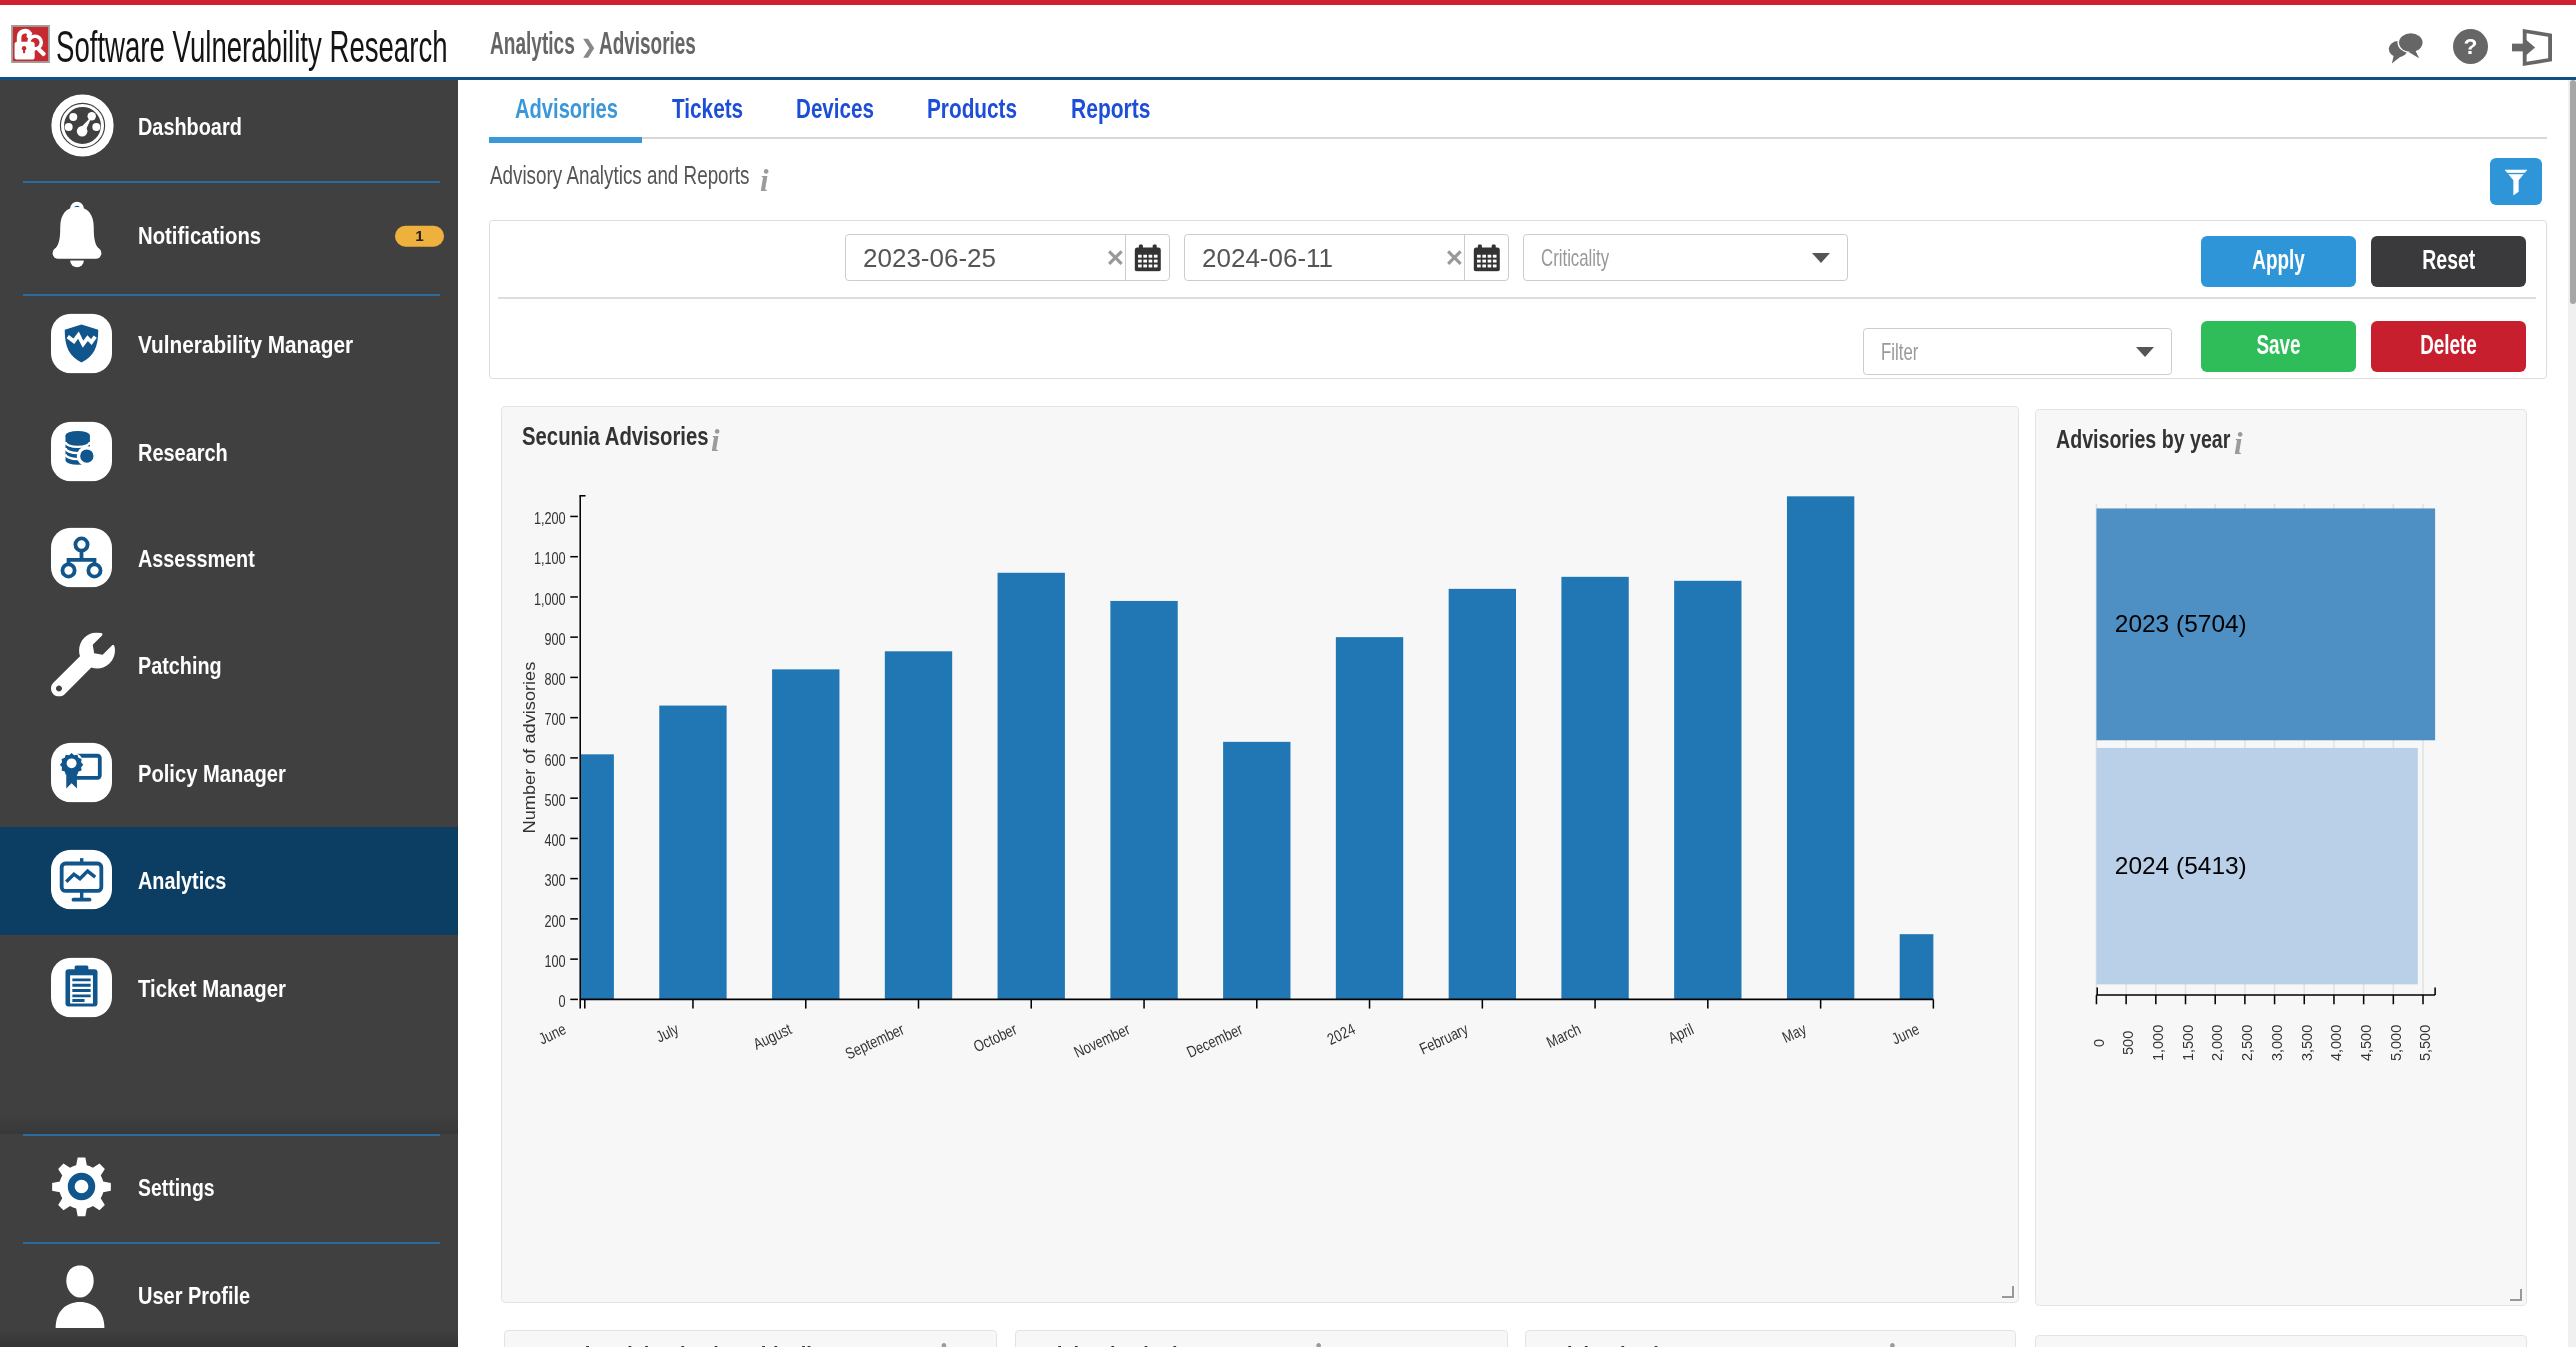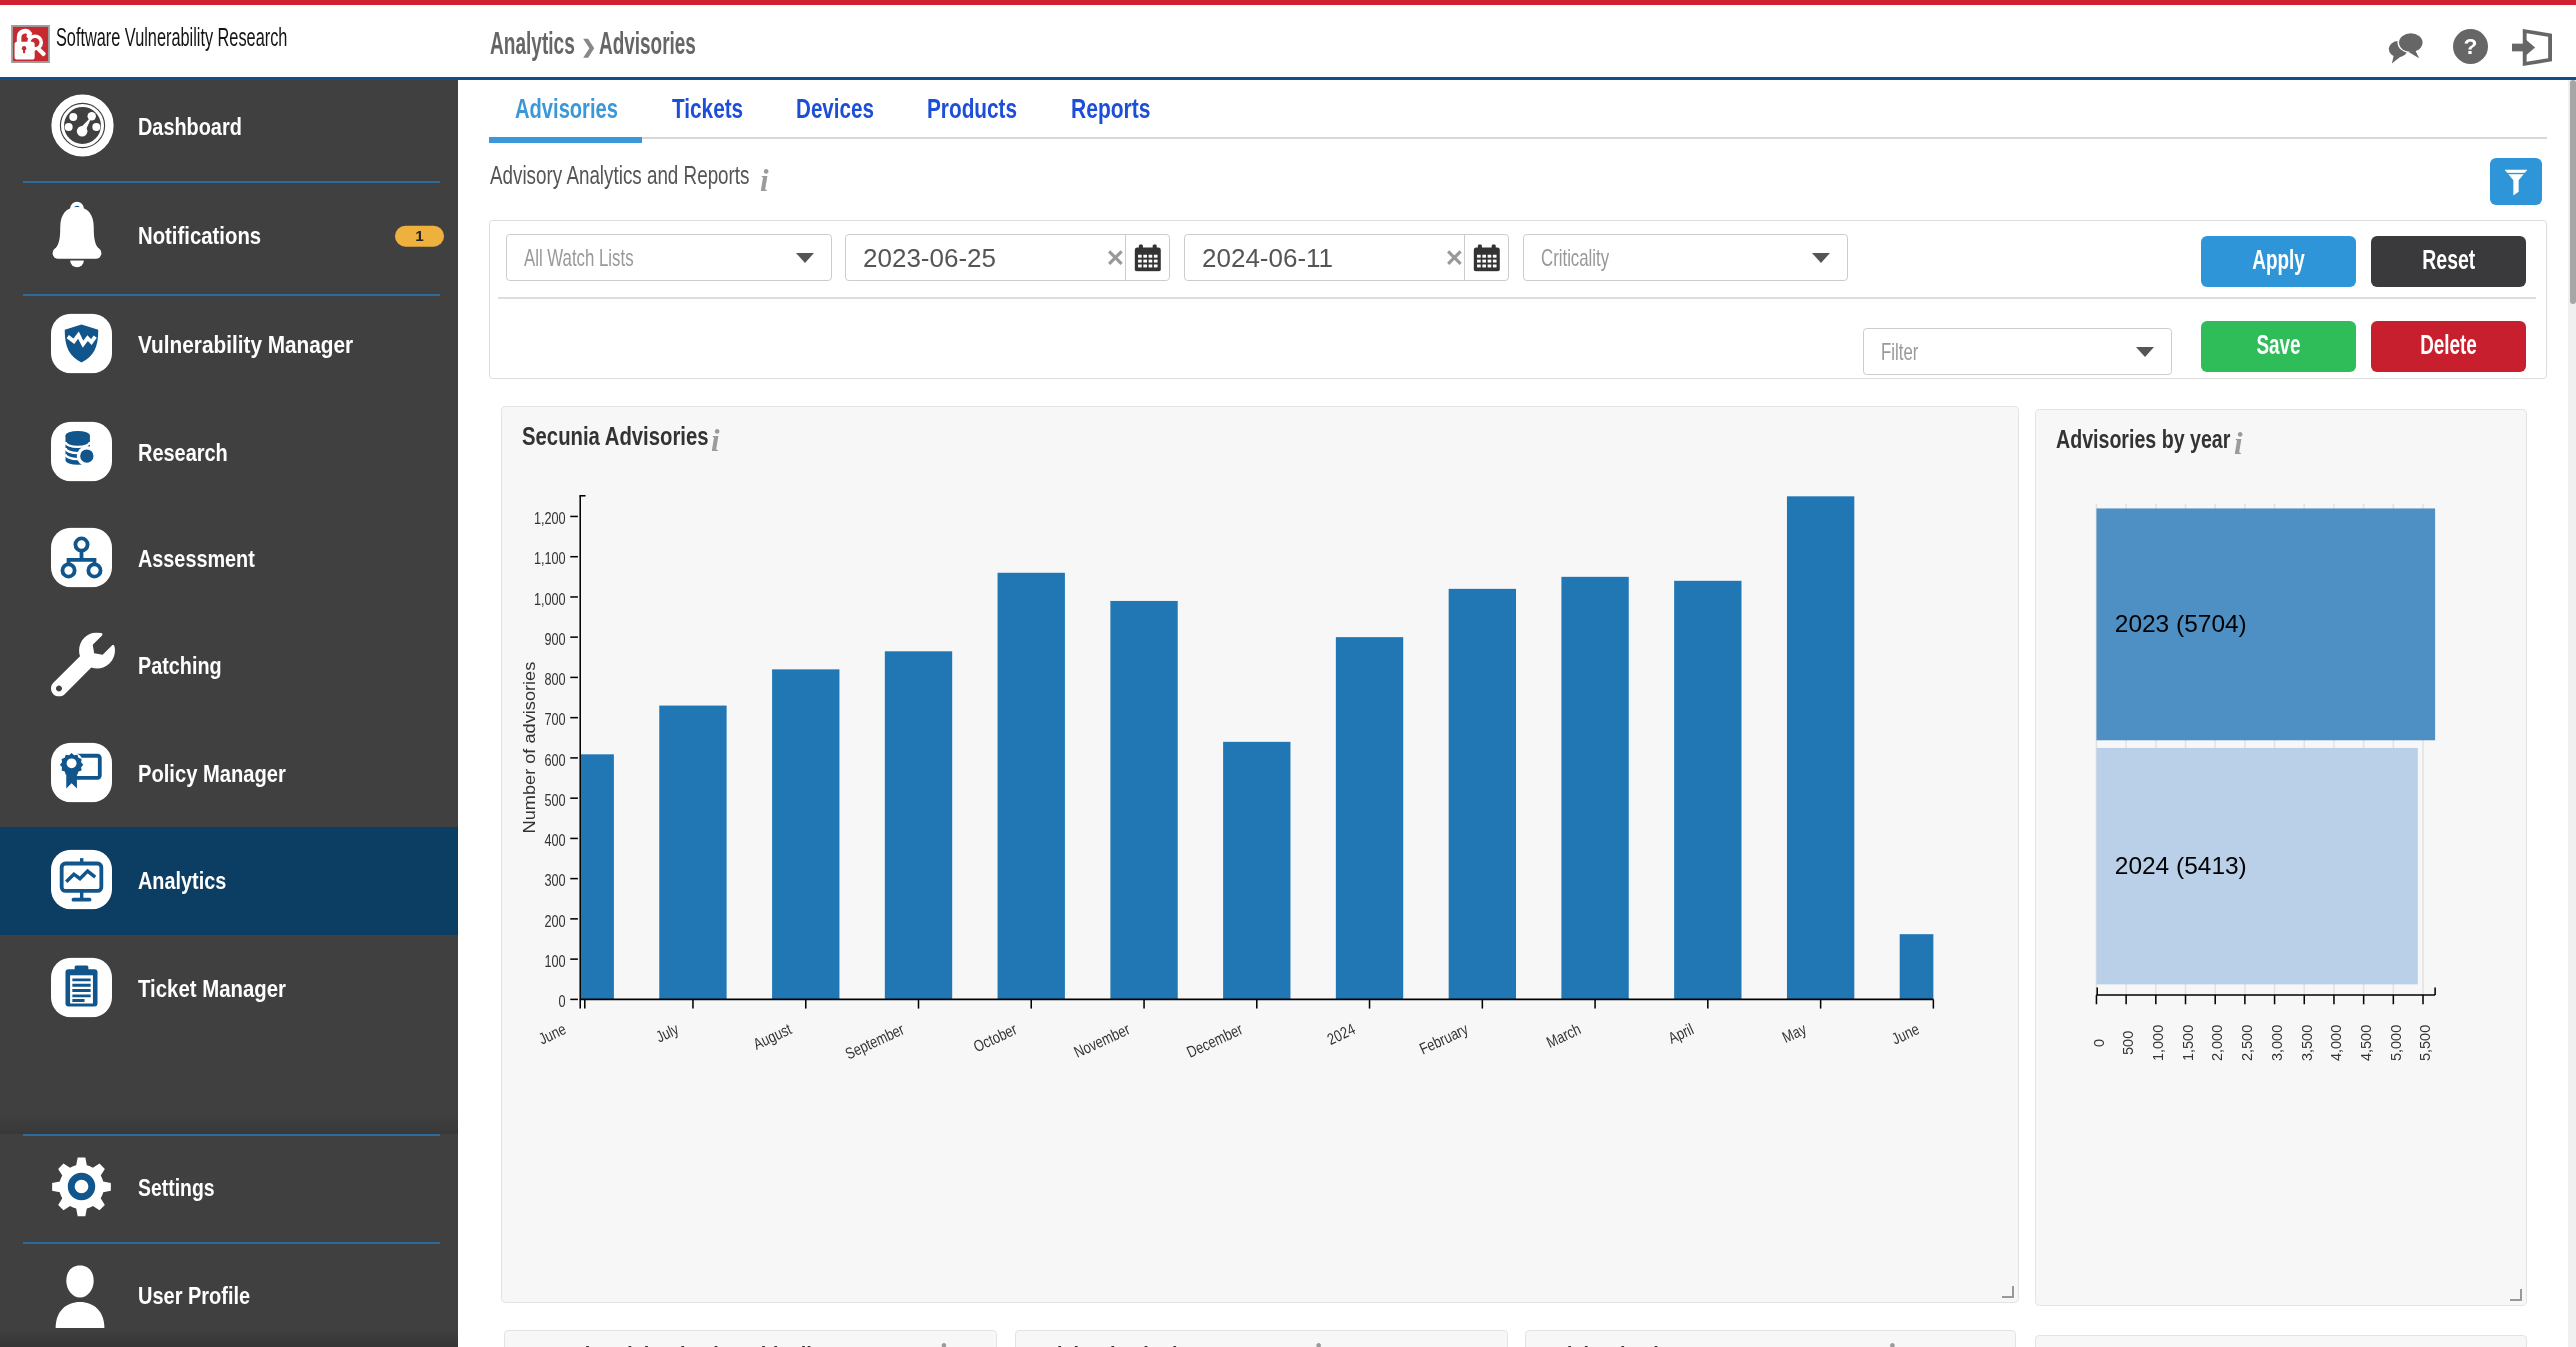--- a/index.html
+++ b/index.html
@@ -1,21 +1,21 @@
 <!DOCTYPE html>
 <html style="font-size:12.3px"><head><meta charset="utf-8">
 <style>
   * { margin:0; padding:0; box-sizing:border-box; }
   html,body { width:2576px; height:1348px; overflow:hidden; background:#fff;
     font-family:"Liberation Sans", sans-serif; }
   .abs { position:absolute; }
   #page { position:relative; width:2576px; height:1348px; }
   #redbar { left:0; top:0; width:2576px; height:4.6px; background:#d02032; }
   #header { left:0; top:4.6px; width:2576px; height:75px; background:#fff; border-bottom:3.1px solid #0f5186; }
-  #brand { left:56px; top:17px; font-size:26px; color:#141414; white-space:nowrap; }
+  #brand { left:56px; top:17px; font-size:44px; color:#141414; white-space:nowrap; }
   #crumb { left:490px; top:21.4px; font-size:31px; font-weight:bold; color:#666; white-space:nowrap; }
   #sidebar { left:0; top:80px; width:458px; height:1268px; background:#404040; }
   .srow { position:absolute; left:0; width:458px; height:108px; }
   .srow.sel { background:#0c3d63; }
   .slabel { position:absolute; left:138px; top:50%; transform:translateY(-50%);
      color:#fff; font-size:24px; font-weight:bold; white-space:nowrap; }
   .sdiv { position:absolute; left:23px; width:417px; height:1.5px; background:#2b6c9e; }
   .sicon { position:absolute; left:51px; top:50%; transform:translateY(-50%); }
   .badge { position:absolute; left:395px; top:50%; transform:translateY(-50%); width:49px; height:20.7px;
      background:#efb13e; border-radius:10.7px; color:#222; font-size:15.3px; font-weight:bold;
@@ -209,24 +209,20 @@
  <div id="tabline" class="abs"></div>
  <div id="tabblue" class="abs"></div>
  <div id="subtitle" class="abs"><span style="display:inline-block;transform:scaleX(0.753);transform-origin:0 50%;white-space:nowrap">Advisory Analytics and Reports</span></div>
  <div class="abs infoi" style="left:302px;top:83px;font-size:31px">i</div>
  <div id="funnelbtn" class="abs"><svg width="52" height="47" viewBox="0 0 68 62">
    <path d="M19 15.5 L49 15.5 L37.5 29.5 L37.5 44.5 L30.5 49.5 L30.5 29.5 Z" fill="#fff"></path>
    <line x1="22" y1="20.5" x2="46" y2="20.5" stroke="#2e96d8" stroke-width="1.8"></line>
  </svg></div>
 
 <div id="fpanel" class="abs">
-  <div class="field" style="left:16px;top:13px;width:326px">
-     <span class="txt ph"><span style="display:inline-block;transform:scaleX(0.7);transform-origin:0 50%;white-space:nowrap">All Watch Lists</span></span>
-          <span class="caret"></span>
-        </div>
   <div class="field" style="left:355px;top:13px;width:325px">
           <span class="txt" style="font-size:26px">2023-06-25</span>
      <span class="xmark" style="right:44px">✕</span>
      <span style="position:absolute;right:43px;top:0px;bottom:0px;width:1.5px;background:#ccc"></span>
      <svg width="27.6" height="27.6" viewBox="0 0 34 34" style="position:absolute;right:7.7px;top:50%;transform:translateY(-50%)">
 <rect x="1" y="4" width="32" height="30" rx="3" fill="#333"></rect>
 <rect x="6" y="0" width="5" height="9" rx="2" fill="#333"></rect>
 <rect x="23" y="0" width="5" height="9" rx="2" fill="#333"></rect>
 <g fill="#fff">
 <rect x="5" y="13" width="4.5" height="3.6"></rect>

